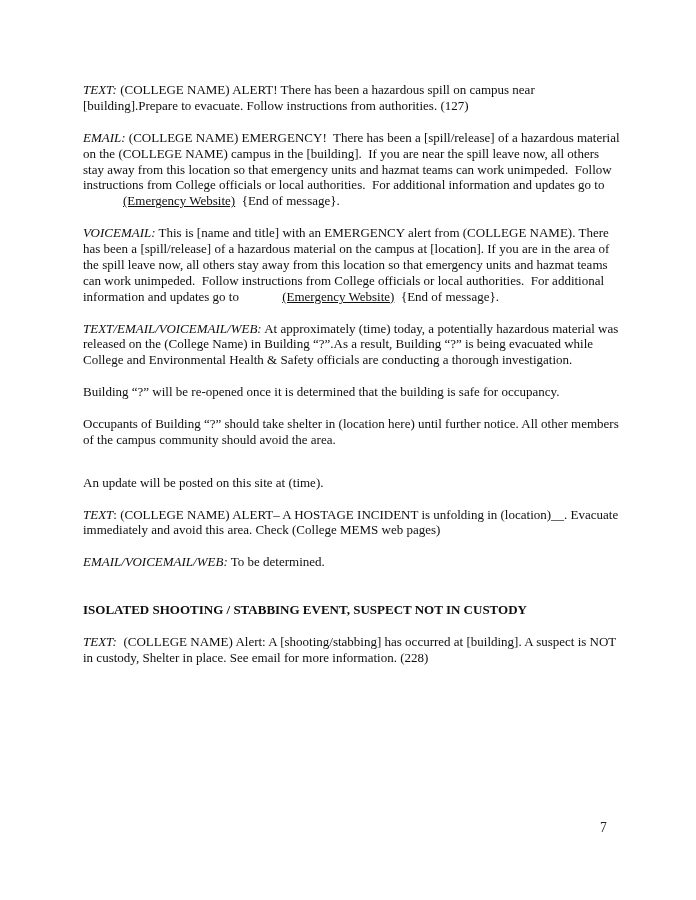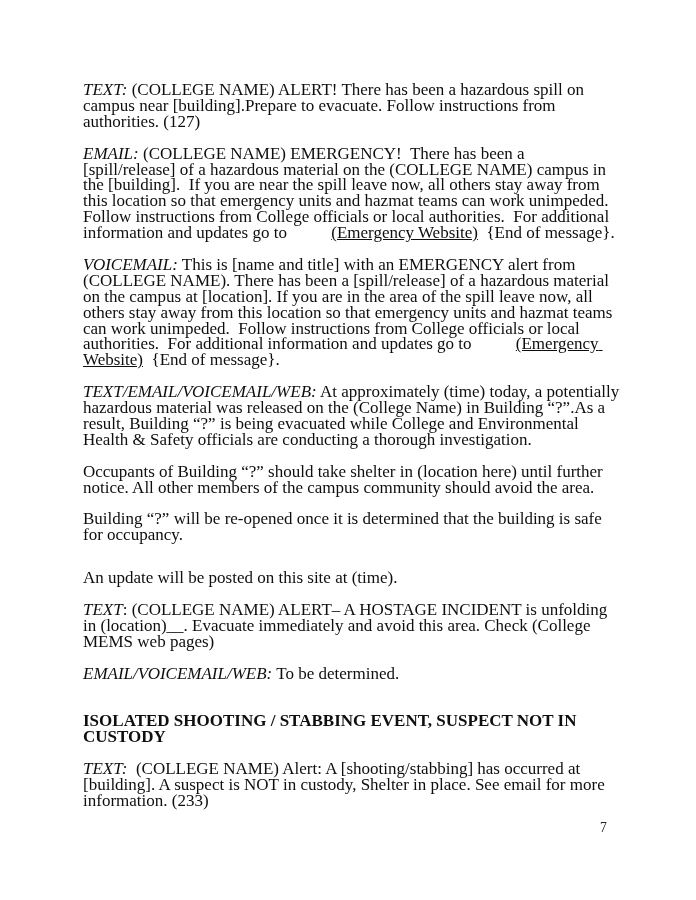--- a/index.html
+++ b/index.html
@@ -21,21 +21,21 @@
     left: 83px;
     top: 82px;
     width: 538px;
     font-size: 13.6px;
     line-height: 15.9px;
   }
   .content p,
   .content h2 {
     margin: 0;
     padding: 0;
-    font-size: 17px;
+    font-size: 13px;
     line-height: 15.9px;
     font-weight: normal;
     white-space: pre-wrap;
     text-align: left;
   }
   .content h2.heading {
     font-weight: bold;
   }
   .seg-italic { font-style: italic; }
   .seg-underline { text-decoration: underline; padding-left: 40px; }
@@ -50,22 +50,22 @@
 </style>
 </head>
 <body>
 
 <div class="page">
   <div class="content">
       <p class="paragraph" style="margin-top: 0px;"><span class="seg-italic">TEXT:</span><span class="seg-normal"> (COLLEGE NAME) ALERT! There has been a hazardous spill on campus near [building].Prepare to evacuate. Follow instructions from authorities. (127)</span></p>
       <p class="paragraph" style="margin-top: 15.9px;"><span class="seg-italic">EMAIL:</span><span class="seg-normal"> (COLLEGE NAME) EMERGENCY!  There has been a [spill/release] of a hazardous material on the (COLLEGE NAME) campus in the [building].  If you are near the spill leave now, all others stay away from this location so that emergency units and hazmat teams can work unimpeded.  Follow instructions from College officials or local authorities.  For additional information and updates go to </span><span class="seg-underline">(Emergency Website)</span><span class="seg-normal">  {End of message}.</span></p>
       <p class="paragraph" style="margin-top: 15.9px;"><span class="seg-italic">VOICEMAIL:</span><span class="seg-normal"> This is [name and title] with an EMERGENCY alert from (COLLEGE NAME). There has been a [spill/release] of a hazardous material on the campus at [location]. If you are in the area of the spill leave now, all others stay away from this location so that emergency units and hazmat teams can work unimpeded.  Follow instructions from College officials or local authorities.  For additional information and updates go to </span><span class="seg-underline">(Emergency Website)</span><span class="seg-normal">  {End of message}.</span></p>
       <p class="paragraph" style="margin-top: 15.9px;"><span class="seg-italic">TEXT/EMAIL/VOICEMAIL/WEB:</span><span class="seg-normal"> At approximately (time) today, a potentially hazardous material was released on the (College Name) in Building “?”.As a result, Building “?” is being evacuated while College and Environmental Health &amp; Safety officials are conducting a thorough investigation.</span></p>
+      <p class="paragraph" style="margin-top: 15.9px;"><span class="seg-normal">Building “?” will be re-opened once it is determined that the building is safe for occupancy.</span></p>
       <p class="paragraph" style="margin-top: 15.9px;"><span class="seg-normal">Occupants of Building “?” should take shelter in (location here) until further notice. All other members of the campus community should avoid the area.</span></p>
-      <p class="paragraph" style="margin-top: 15.9px;"><span class="seg-normal">Building “?” will be re-opened once it is determined that the building is safe for occupancy.</span></p>
       <p class="paragraph" style="margin-top: 27px;"><span class="seg-normal">An update will be posted on this site at (time).</span></p>
       <p class="paragraph" style="margin-top: 15.9px;"><span class="seg-italic">TEXT</span><span class="seg-normal">: (COLLEGE NAME) ALERT– A HOSTAGE INCIDENT is unfolding in (location)__. Evacuate immediately and avoid this area. Check (College MEMS web pages)</span></p>
       <p class="paragraph" style="margin-top: 15.9px;"><span class="seg-italic">EMAIL/VOICEMAIL/WEB:</span><span class="seg-normal"> To be determined.</span></p>
       <h2 class="heading" style="margin-top: 31.8px;"><span class="seg-normal">ISOLATED SHOOTING / STABBING EVENT, SUSPECT NOT IN CUSTODY</span></h2>
-      <p class="paragraph" style="margin-top: 15.9px;"><span class="seg-italic">TEXT:</span><span class="seg-normal">  (COLLEGE NAME) Alert: A [shooting/stabbing] has occurred at [building]. A suspect is NOT in custody, Shelter in place. See email for more information. (233)</span></p>
+      <p class="paragraph" style="margin-top: 15.9px;"><span class="seg-italic">TEXT:</span><span class="seg-normal">  (COLLEGE NAME) Alert: A [shooting/stabbing] has occurred at [building]. A suspect is NOT in custody, Shelter in place. See email for more information. (228)</span></p>
     </div>
   <div class="page-number">7</div>
 </div>
 
 </body></html>

